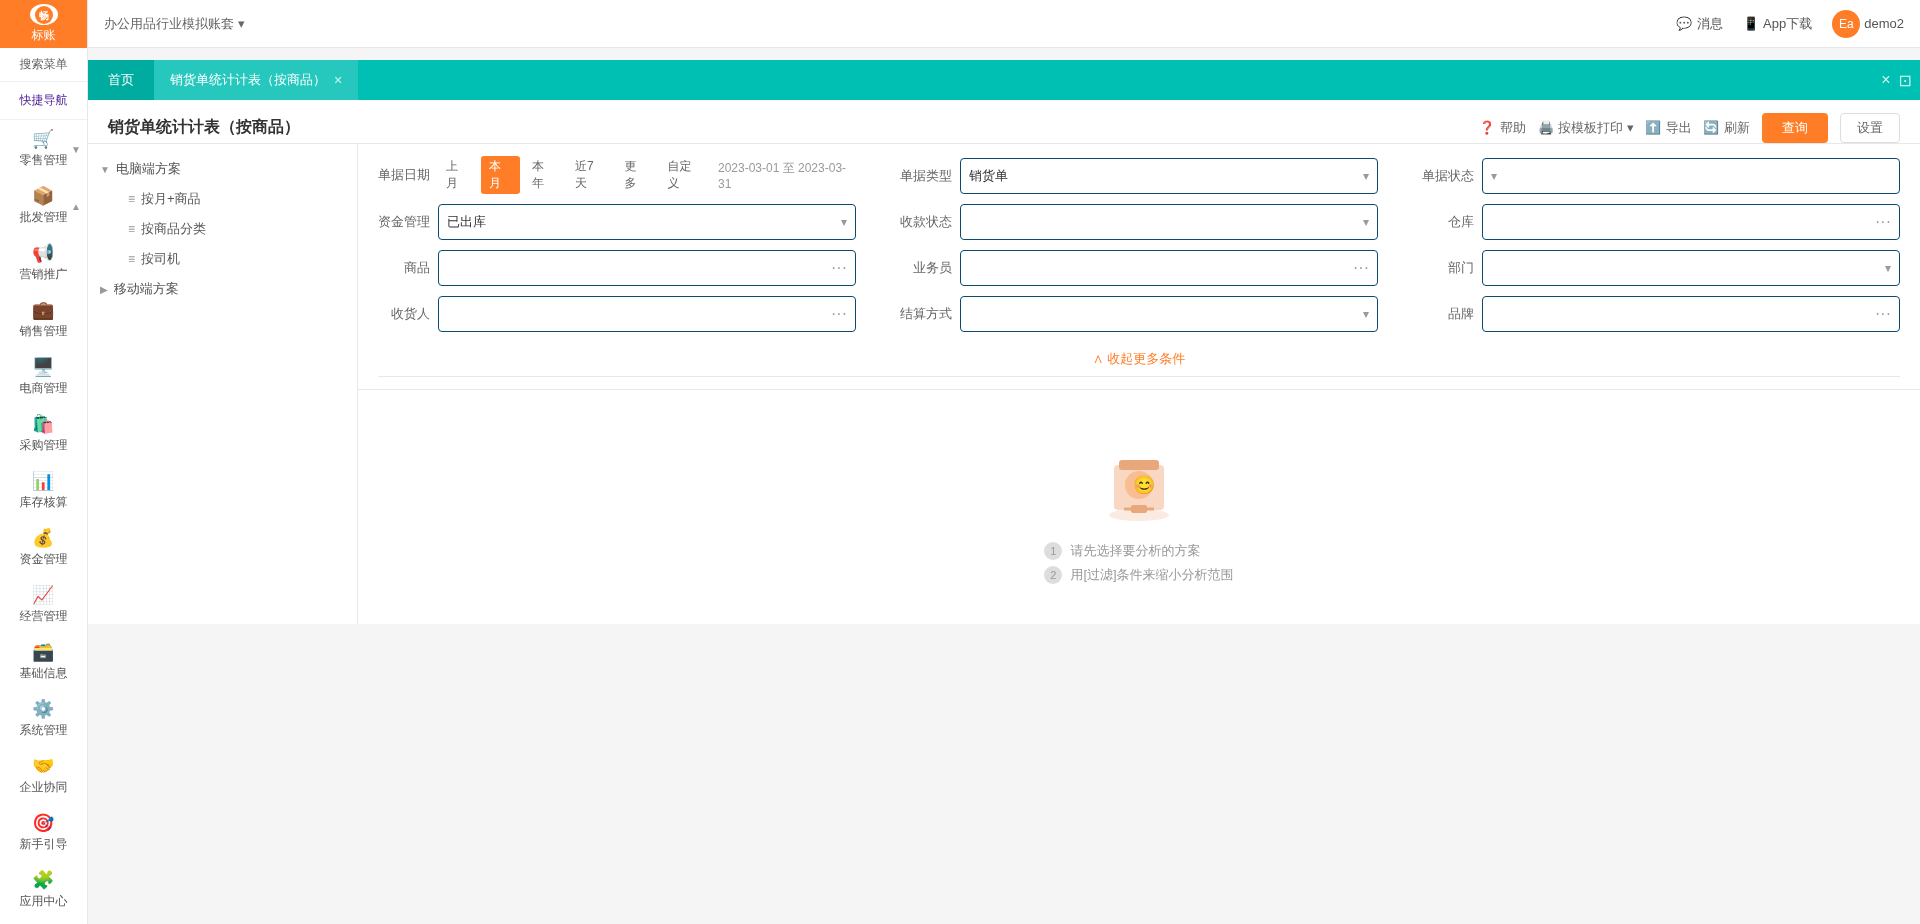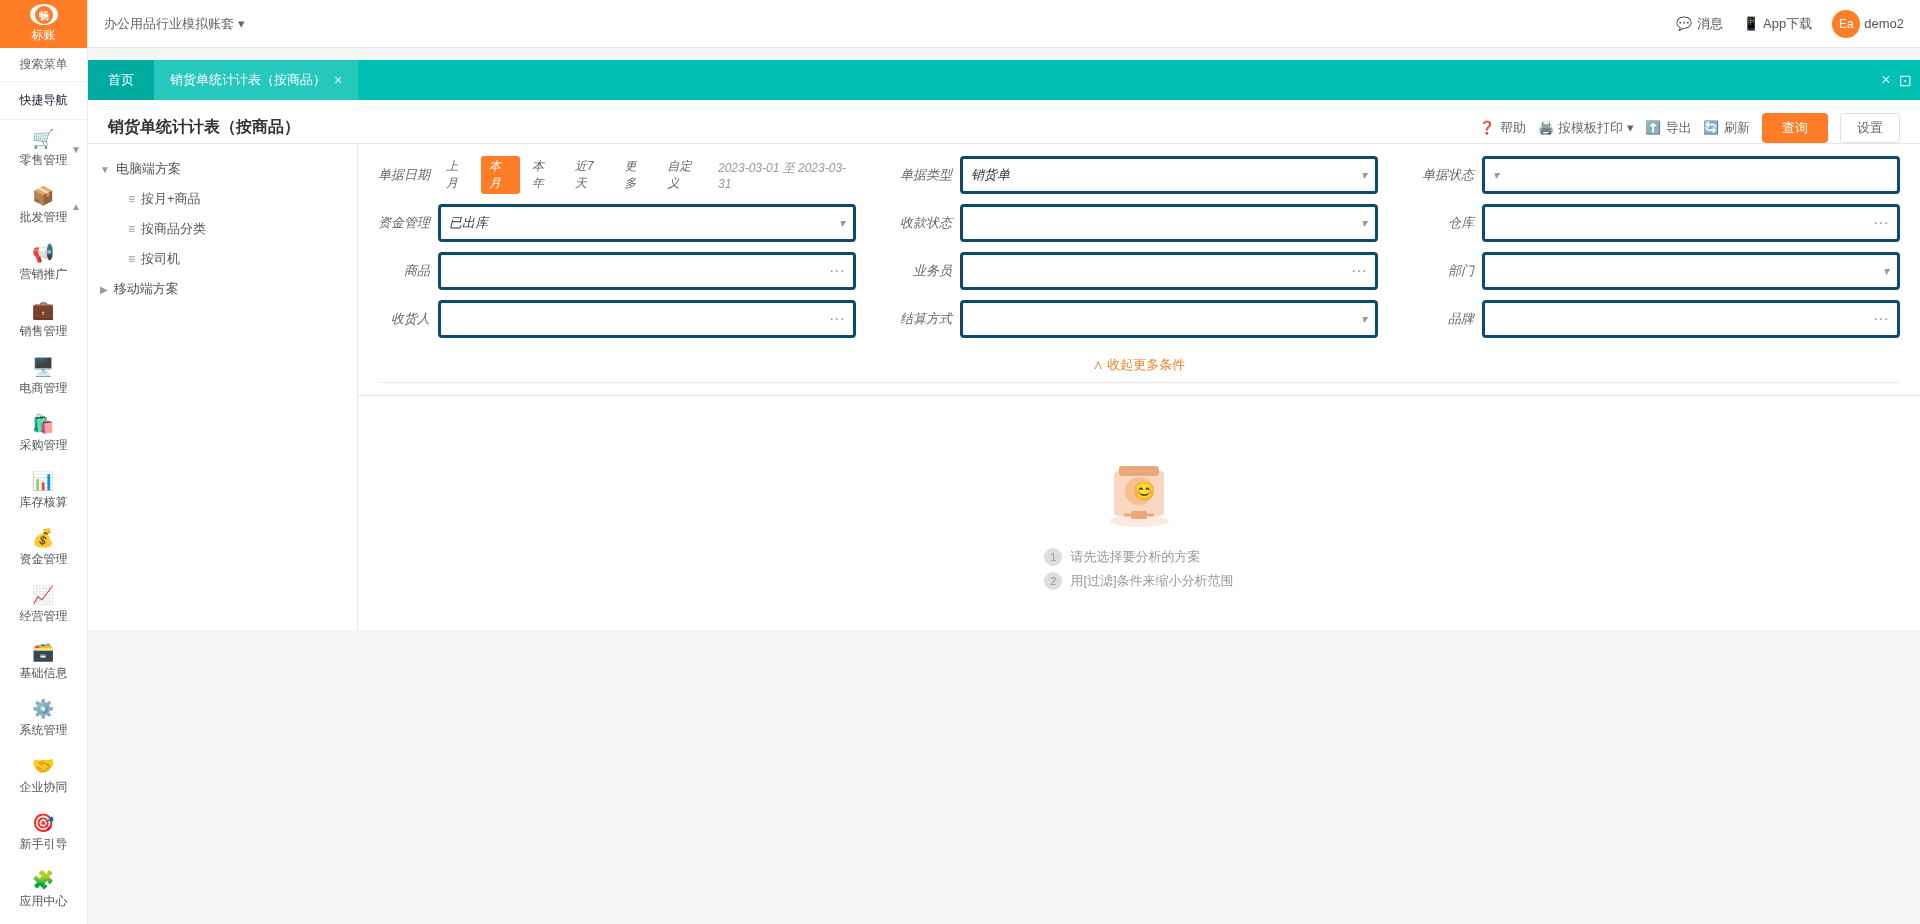--- a/index.html
+++ b/index.html
@@ -51,21 +51,21 @@
       font-size: 12px;
       cursor: pointer;
     }
     .sidebar-nav {
       padding: 6px 0;
       border-bottom: 1px solid #f0f0f0;
     }
     .sidebar-nav span {
       display: block;
       text-align: center;
-      color: #0f172a;
+      color: #4c1d95;
       font-size: 12px;
       padding: 4px 0;
       cursor: pointer;
     }
     .sidebar-item {
       display: flex;
       flex-direction: column;
       align-items: center;
       padding: 8px 4px;
       cursor: pointer;
@@ -252,42 +252,41 @@
     .filter-panel {
       background: #fff;
       padding: 12px 20px;
       border-bottom: 1px solid #e8e8e8;
     }
     .filter-row {
       display: flex;
       align-items: flex-end;
       margin-bottom: 10px;
       gap: 12px;
-      font-style: italic;
     }
     .filter-row:last-child { margin-bottom: 0; }
     .filter-item {
       display: flex;
       align-items: center;
       flex: 1;
       min-width: 0;
     }
     .filter-label {
       color: #666;
       font-size: 13px;
       white-space: nowrap;
       min-width: 60px;
       text-align: right;
       padding-right: 8px;
     }
     .filter-control {
       flex: 1;
       display: flex;
       align-items: center;
-      border: 3px solid #0c4a6e;
+      border: 1px solid #0c4a6e;
       border-radius: 4px;
       height: 36px;
       padding: 16px 8px;
       background: #fff;
       position: relative;
     }
     .filter-control .select-val {
       flex: 1;
       font-size: 13px;
       color: #333;

